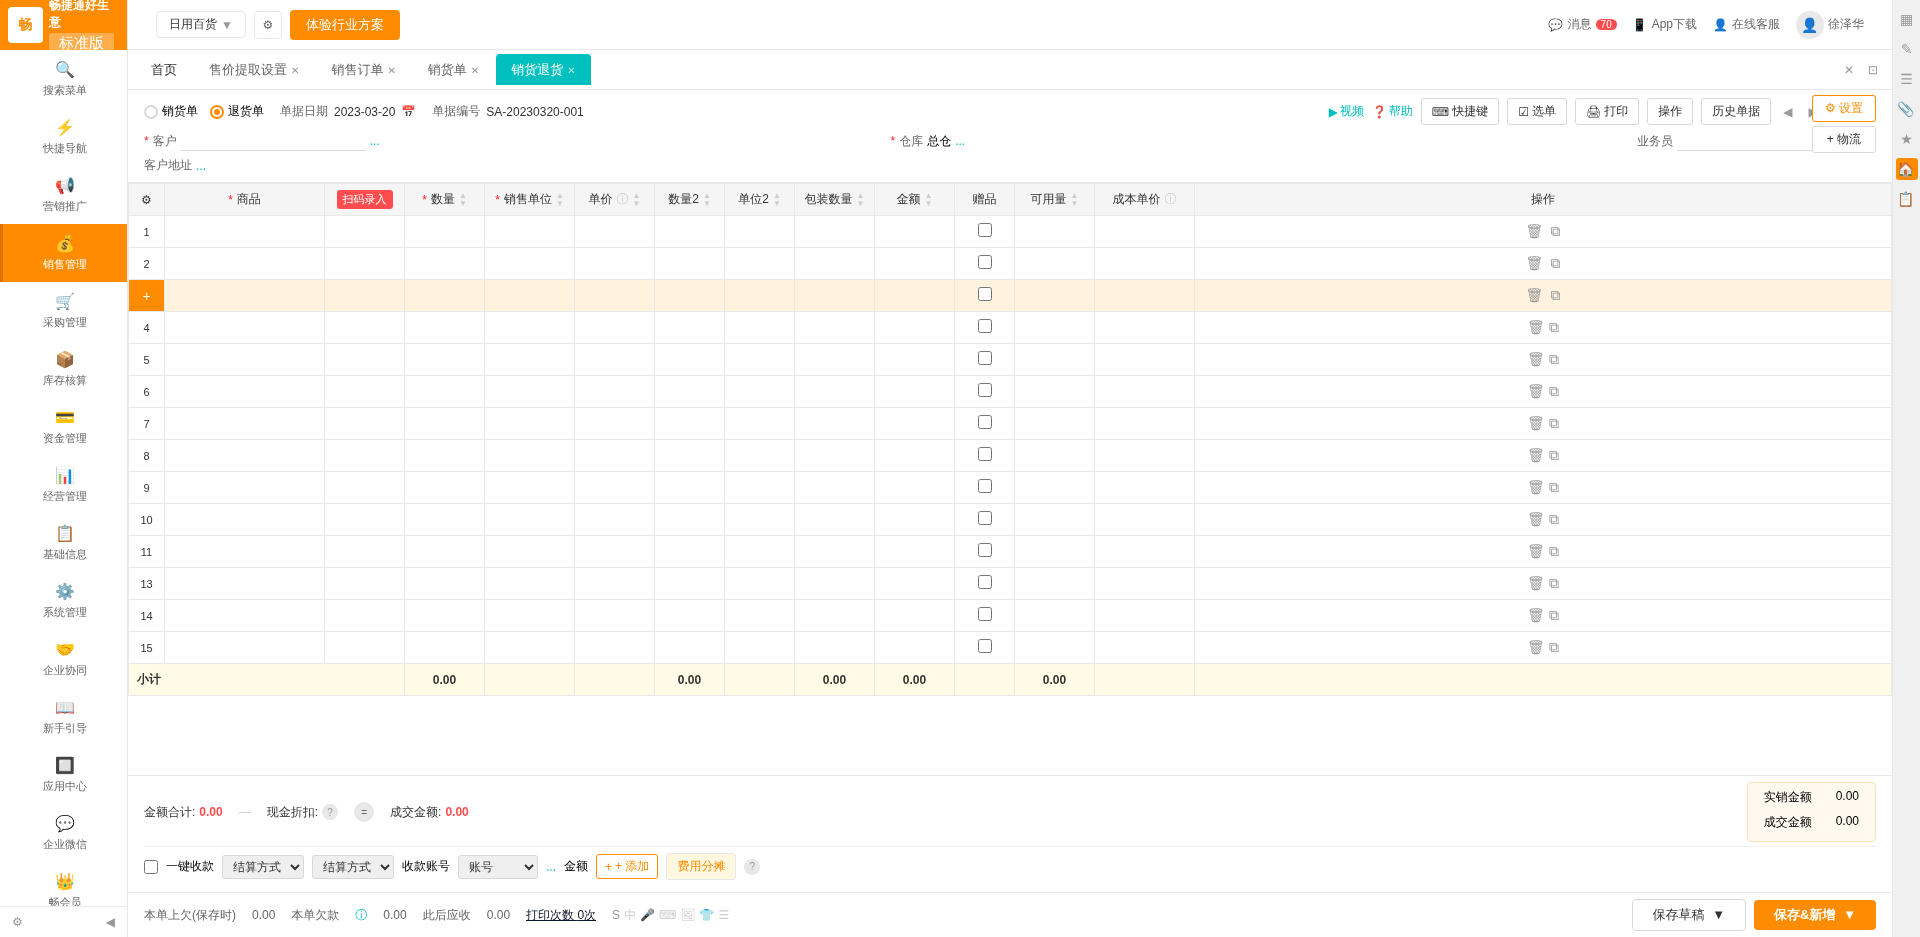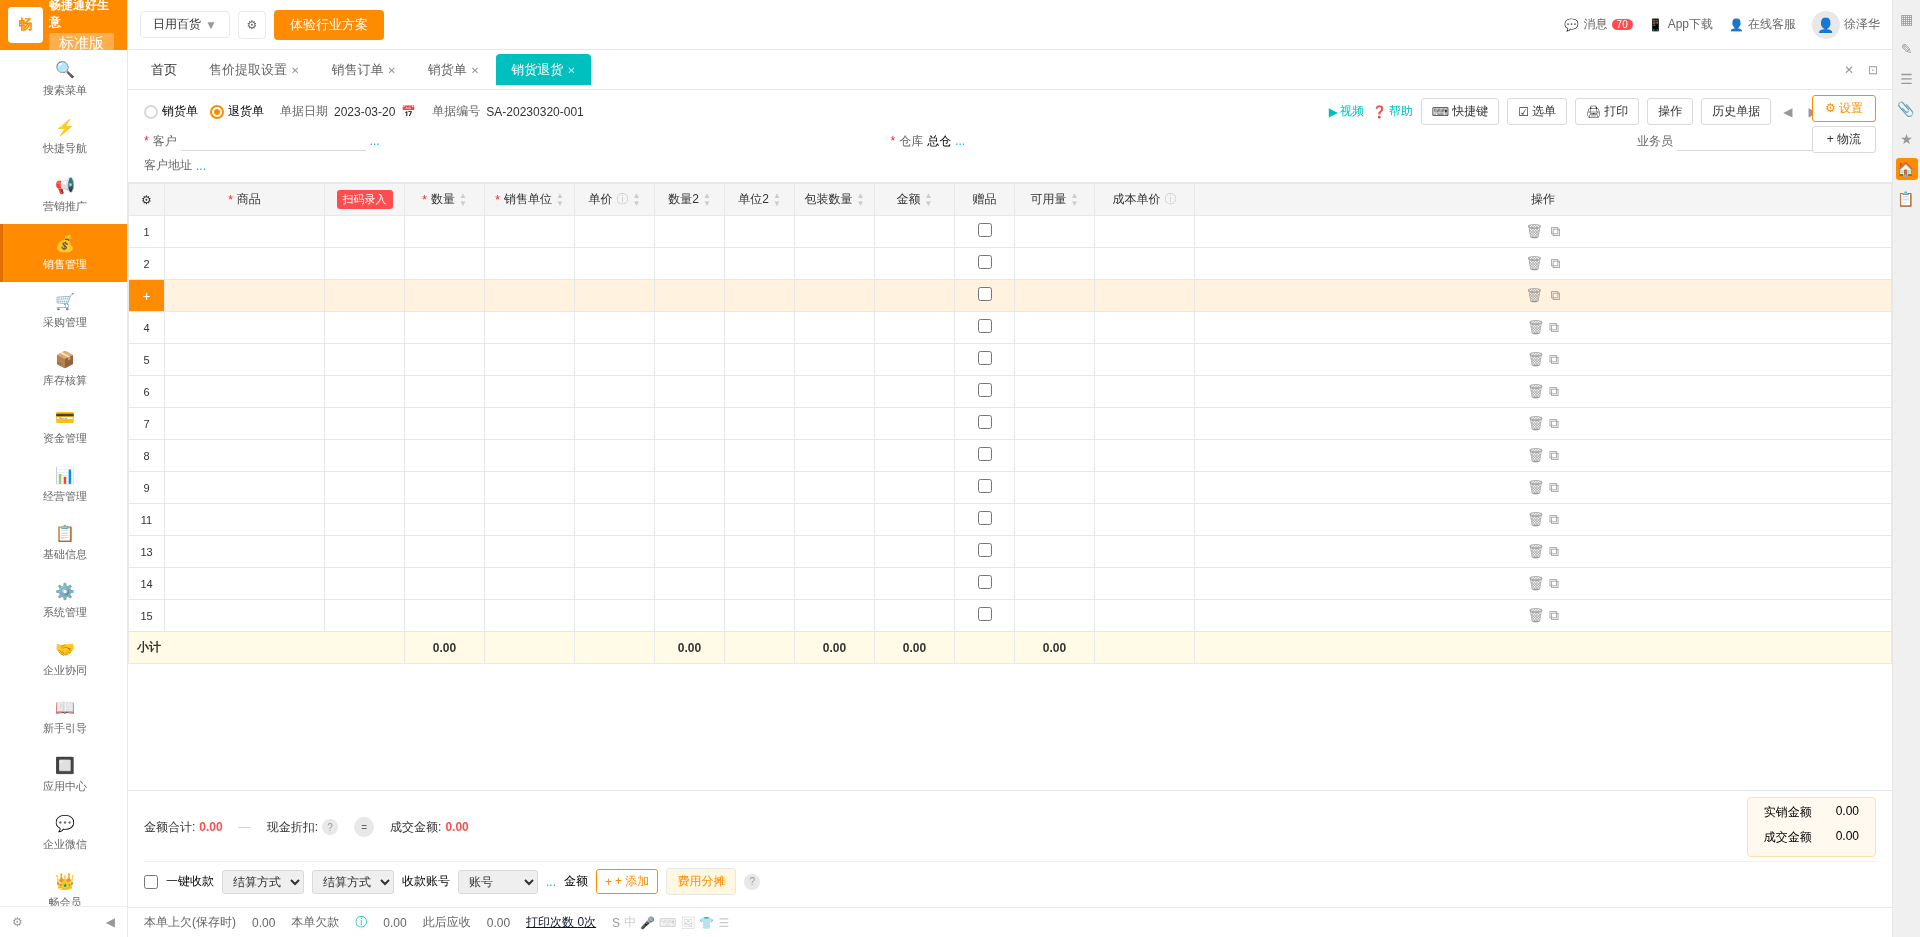--- a/index.html
+++ b/index.html
@@ -19,21 +19,21 @@
     .sidebar-item.active { background: #ff8c00; color: #fff; border-left-color: #e07000; }
     .sidebar-item .icon { font-size: 16px; }
     .sidebar-item .label { font-size: 11px; text-align: center; }
     
     .sidebar-footer { display: flex; align-items: center; justify-content: space-between; padding: 8px 12px; border-top: 1px solid #eee; }
     
     
     .main-content { flex: 1; display: flex; flex-direction: column; overflow: hidden; }
     
     
-    .topbar { height: 50px; background: #fff; display: flex; align-items: center; justify-content: space-between; padding: 0 12px; border-bottom: 1px solid #e8e8e8; }
+    .topbar { height: 50px; background: #fff; display: flex; align-items: center; justify-content: space-between; padding: 0 28px; border-bottom: 1px solid #e8e8e8; }
     .topbar-left { display: flex; align-items: center; gap: 8px; }
     .topbar-daily { display: flex; align-items: center; gap: 4px; padding: 4px 12px; border: 1px solid #e8e8e8; border-radius: 4px; cursor: pointer; color: #333; }
     .topbar-settings { width: 28px; height: 28px; border: 1px solid #e8e8e8; border-radius: 4px; display: flex; align-items: center; justify-content: center; cursor: pointer; color: #666; }
     .topbar-trial { background: #ff8c00; color: #fff; padding: 6px 16px; border-radius: 4px; cursor: pointer; font-size: 13px; border: none; }
     
     .topbar-right { display: flex; align-items: center; gap: 16px; color: #666; }
     .topbar-right-item { display: flex; align-items: center; gap: 4px; cursor: pointer; }
     .msg-badge { background: #ff4d4f; color: #fff; border-radius: 10px; padding: 0 5px; font-size: 10px; min-width: 18px; text-align: center; }
     .user-avatar { width: 28px; height: 28px; background: #e8e8e8; border-radius: 50%; display: flex; align-items: center; justify-content: center; }
     
@@ -632,20 +632,36 @@
               <td></td>
               <td></td>
               <td></td>
               <td></td>
               <td><input type="checkbox" class="table-checkbox" style=""></td>
               <td></td>
               <td></td>
               <td><button class="table-icon-btn">🗑</button><button class="table-icon-btn">⧉</button></td>
             </tr>
           <tr>
+              <td class="row-num">10</td>
+              <td></td>
+              <td></td>
+              <td></td>
+              <td></td>
+              <td></td>
+              <td></td>
+              <td></td>
+              <td></td>
+              <td></td>
+              <td><input type="checkbox" class="table-checkbox" style=""></td>
+              <td></td>
+              <td></td>
+              <td><button class="table-icon-btn">🗑</button><button class="table-icon-btn">⧉</button></td>
+            </tr>
+          <tr>
               <td class="row-num">11</td>
               <td></td>
               <td></td>
               <td></td>
               <td></td>
               <td></td>
               <td></td>
               <td></td>
               <td></td>
               <td></td>
@@ -792,20 +808,30 @@
         <div class="status-icons">
           <span style="color:#999;">S</span>
           <span style="color:#ccc;">中</span>
           <span style="color:#ccc;">🎤</span>
           <span style="color:#ccc;">⌨</span>
           <span style="color:#ccc;">🖼</span>
           <span style="color:#ccc;">👕</span>
           <span style="color:#ccc;">☰</span>
         </div>
       </div>
+      <div class="status-right">
+        <button class="save-draft-btn">
+          <span>保存草稿</span>
+          <span style="margin-left:4px;">▼</span>
+        </button>
+        <button class="save-new-btn">
+          <span>保存&amp;新增</span>
+          <span style="margin-left:4px;">▼</span>
+        </button>
+      </div>
     </div>
   </div>
 
   <div class="right-sidebar">
     <div class="right-sidebar-icon">▦</div>
     <div class="right-sidebar-icon">✎</div>
     <div class="right-sidebar-icon">☰</div>
     <div class="right-sidebar-icon">📎</div>
     <div class="right-sidebar-icon">★</div>
     <div class="right-sidebar-icon active">🏠</div>

